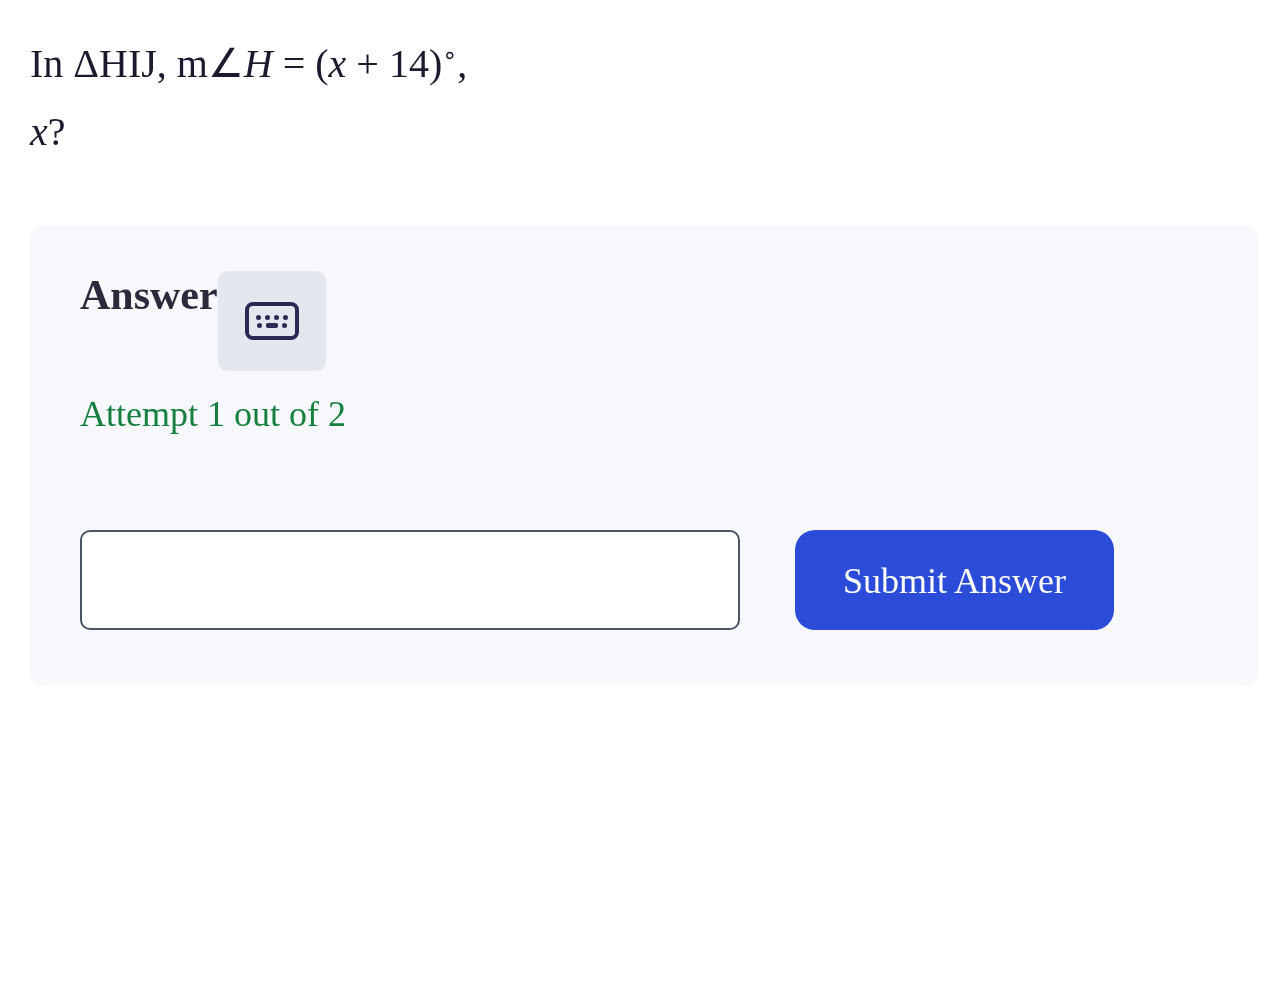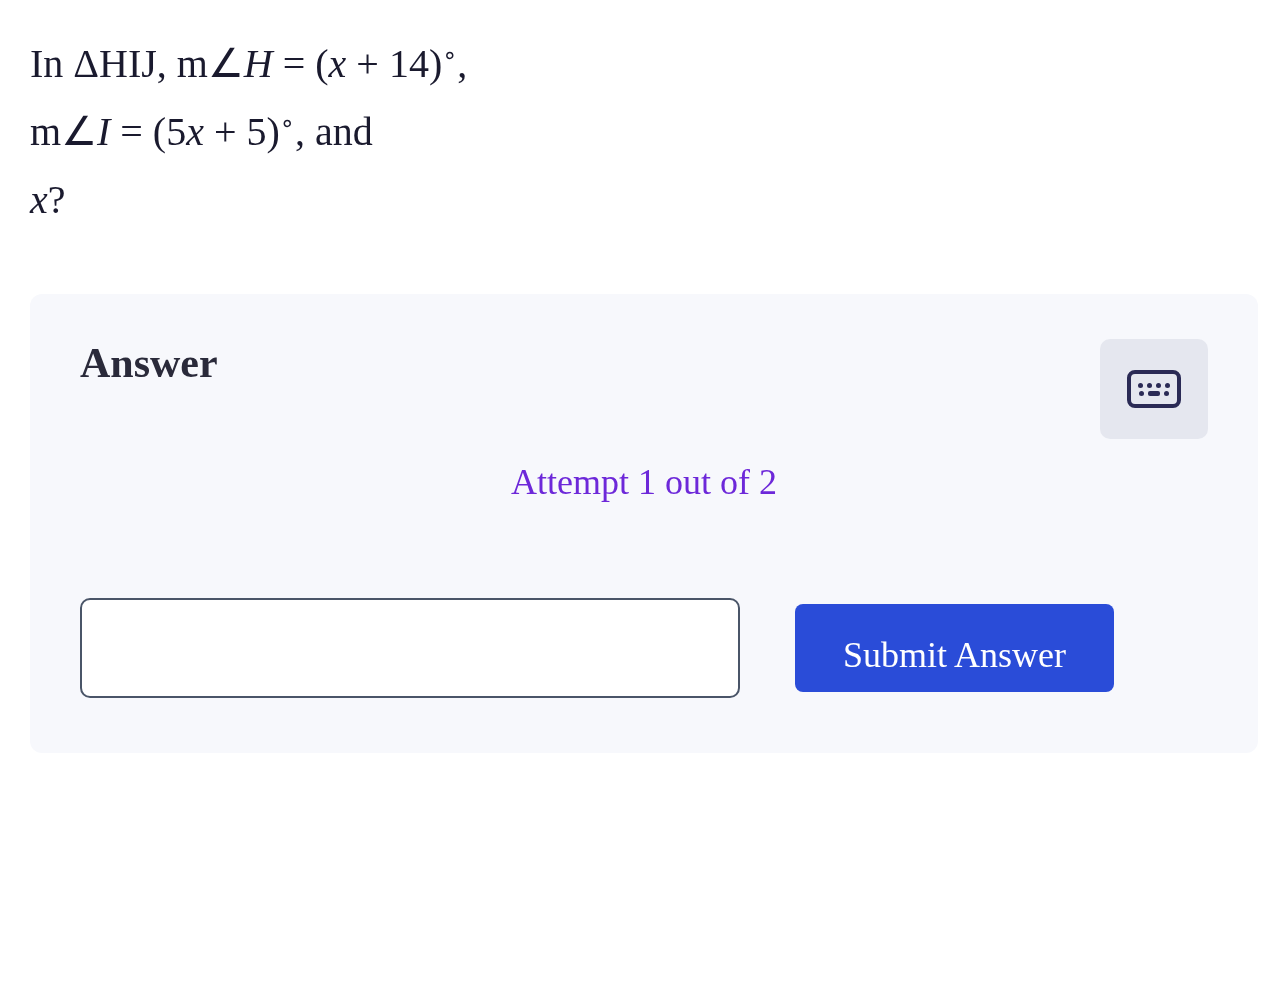--- a/index.html
+++ b/index.html
@@ -38,21 +38,20 @@
   }
   .answer-panel {
     margin: 20px 30px 0 30px;
     background: #f7f8fc;
     border-radius: 12px;
     padding: 45px 50px 55px 50px;
     position: relative;
   }
   .answer-header {
     display: flex;
-    justify-content: space-between;
     align-items: flex-start;
   }
   .answer-title {
     font-family: Georgia, serif;
     font-weight: bold;
     font-size: 42px;
     color: #2a2a3a;
   }
   .keypad-button {
     background: #e5e7ef;
@@ -88,23 +87,22 @@
   }
   .keypad-bar {
     width: 12px;
     height: 5px;
     background: #2a2a55;
     border-radius: 2px;
   }
   .attempt-text {
     font-family: Georgia, serif;
     font-size: 36px;
-    color: #6d28d9;
+    color: #15803d;
     margin-top: 22px;
-    text-align: center;
   }
   .input-row {
     display: flex;
     align-items: center;
     gap: 55px;
     margin-top: 95px;
   }
   .answer-input {
     width: 660px;
     height: 100px;
@@ -112,40 +110,37 @@
     border-radius: 10px;
     font-size: 32px;
     padding: 0 20px;
     background: #ffffff;
     font-family: Georgia, serif;
   }
   .submit-button {
     background: #2a4cd8;
     color: #ffffff;
     border: none;
-    border-radius: 8px;
+    border-radius: 20px;
     font-size: 36px;
     font-family: Georgia, serif;
     padding: 30px 48px;
     cursor: pointer;
-    height: 88px;
+    height: 100px;
   }
   .qline {
     white-space: nowrap;
   }
 </style>
 </head>
 <body>
 
 <div class="question-area">
   <div class="qline">
     <span>In ΔHIJ, </span><span class="math-upright">m</span><span class="angle-sym">∠</span><span class="math-var">H</span><span class="math-upright"> = (</span><span class="math-var">x</span><span class="math-upright"> + 14)</span><span class="deg-sup">∘</span><span class="math-upright">,</span>
-  </div>
-  <div class="qline">
-    <span class="math-upright">m</span><span class="angle-sym">∠</span><span class="math-var">I</span><span class="math-upright"> = (5</span><span class="math-var">x</span><span class="math-upright"> + 5)</span><span class="deg-sup">∘</span><span>, and</span>
   </div>
   <div class="qline">
     <span class="math-var">x</span><span>?</span>
   </div>
 </div>
 
 <div class="answer-panel">
   <div class="answer-header">
     <div class="answer-title">Answer</div>
     <button class="keypad-button">

